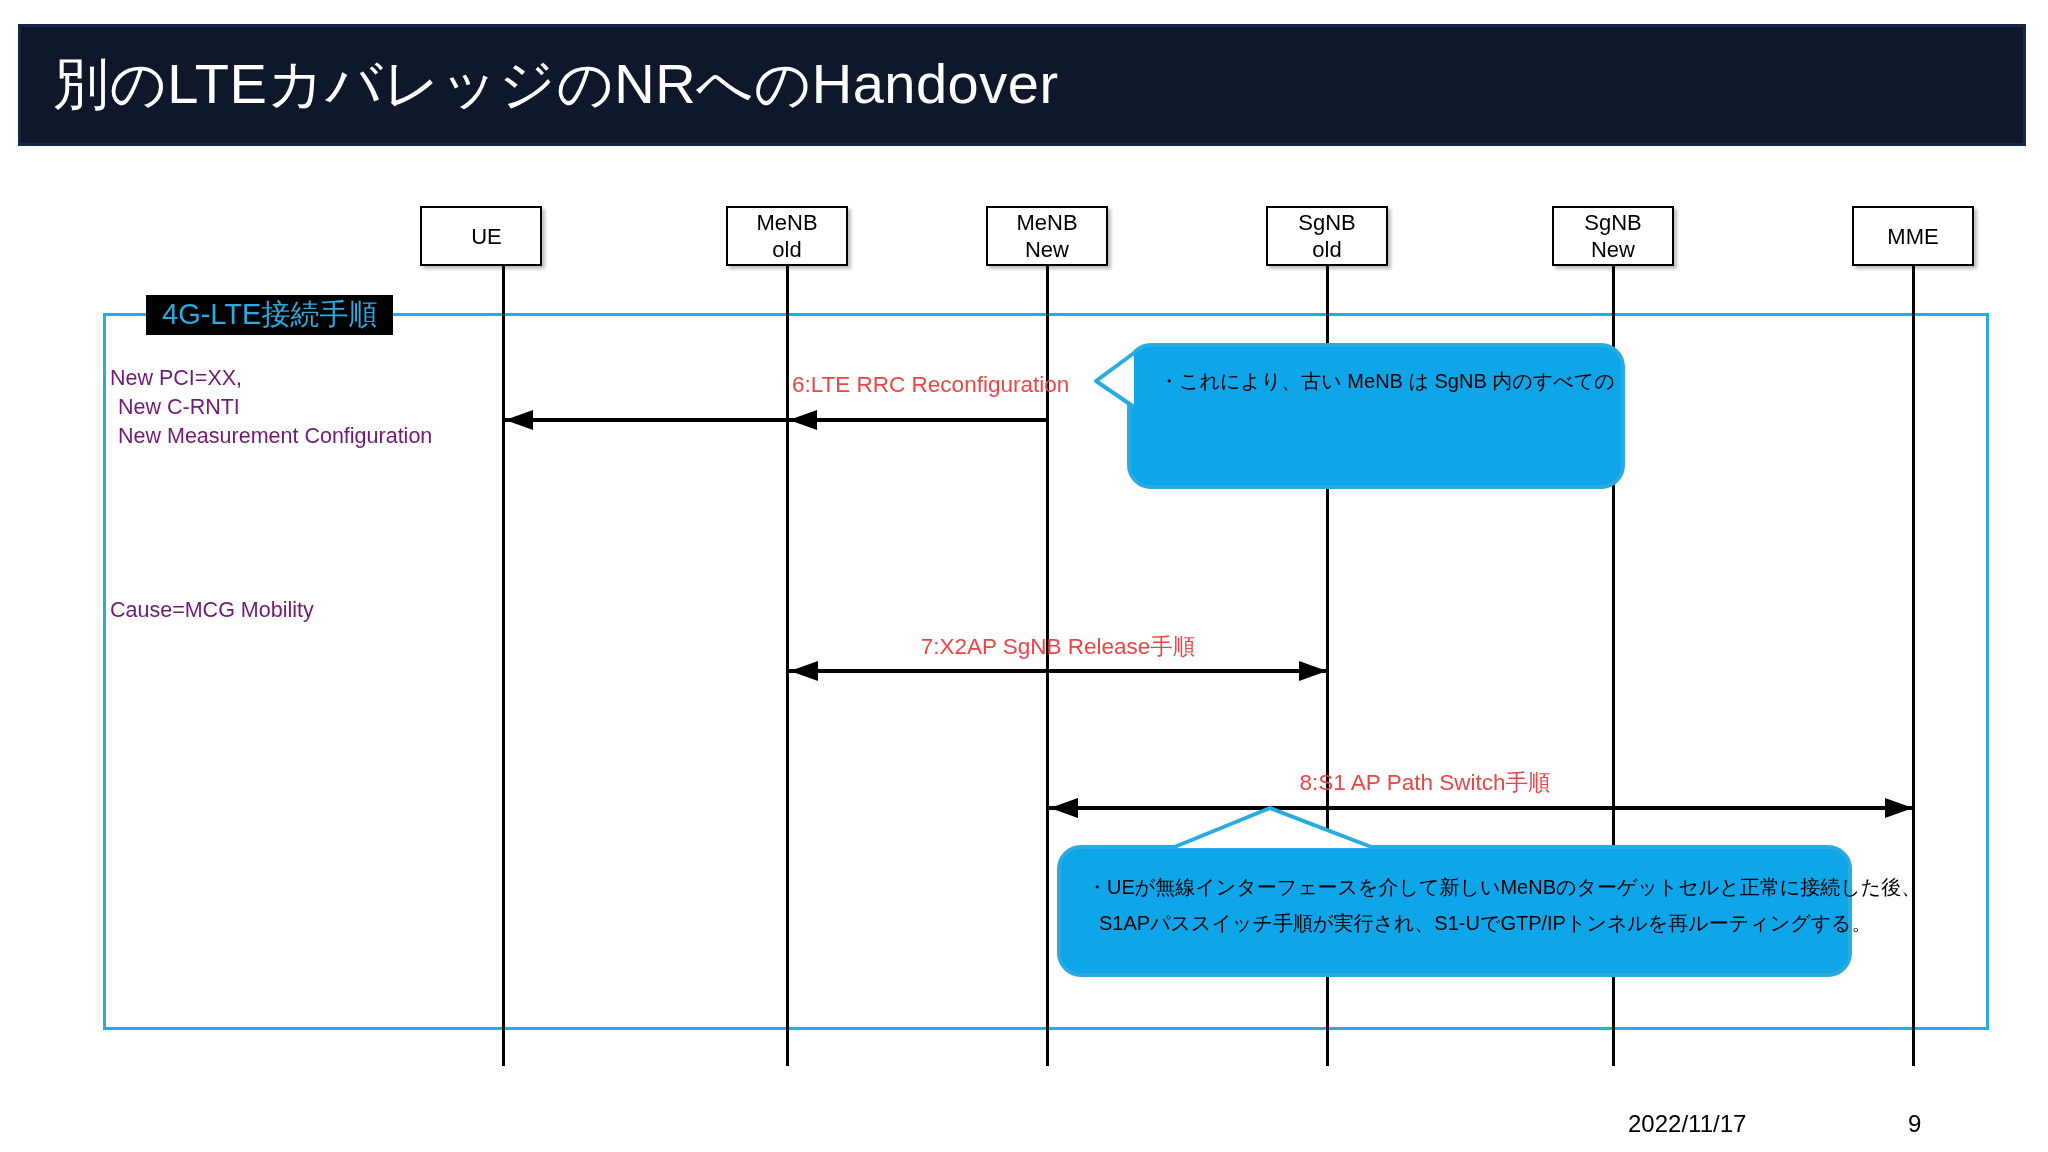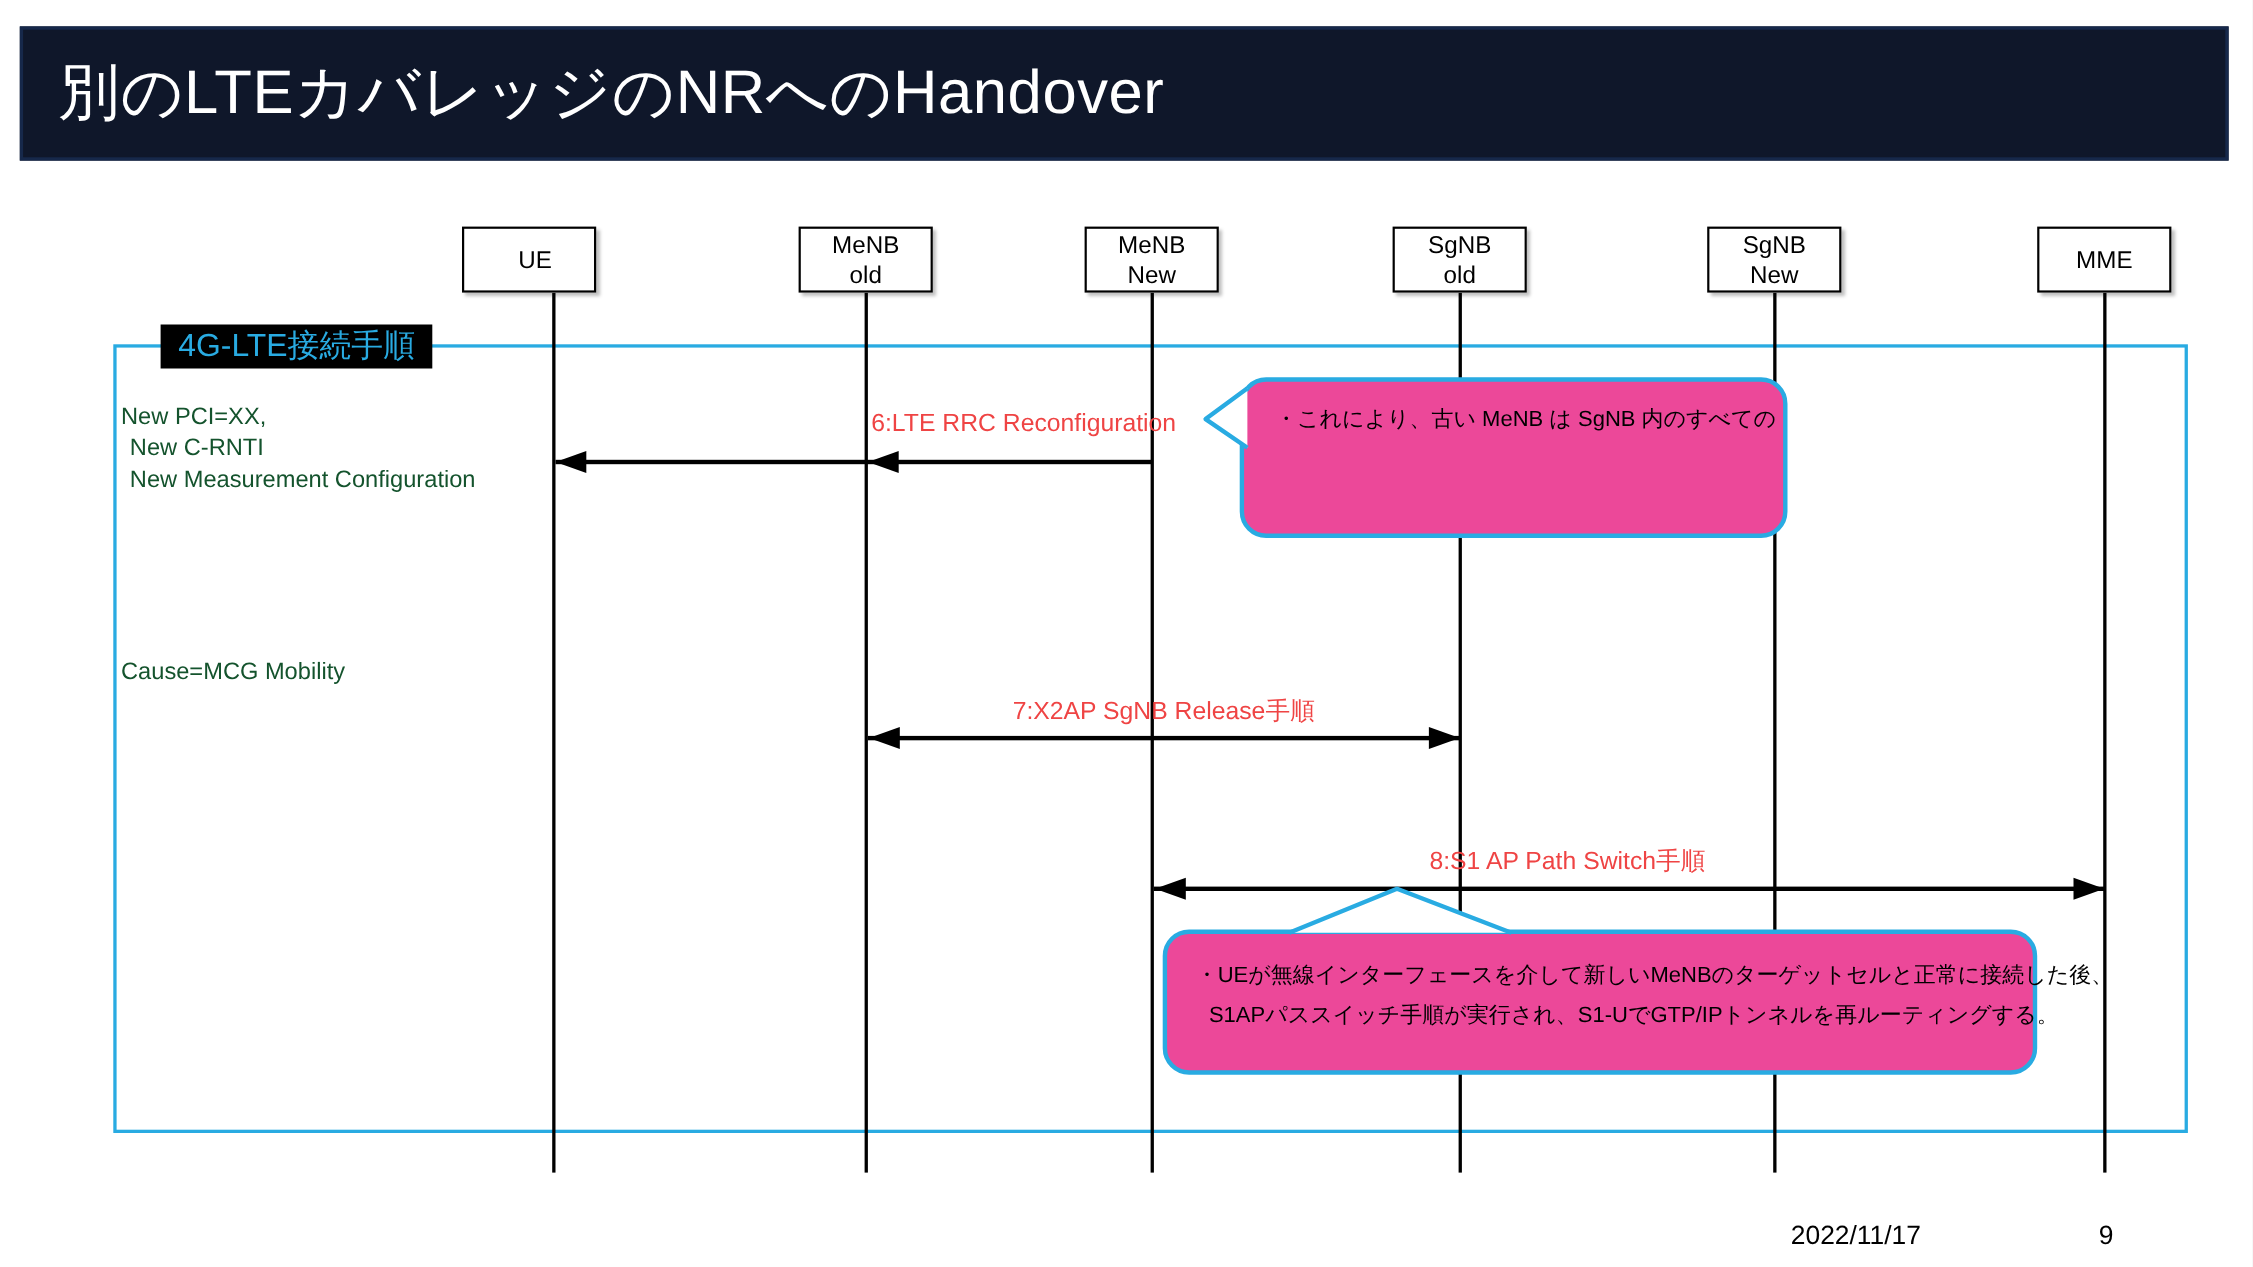--- a/index.html
+++ b/index.html
@@ -45,21 +45,21 @@
   .proc-frame {
     position:absolute; left:103px; top:313px; width:1886px; height:717px;
     border:3px solid #29ABE2; box-sizing:border-box; z-index:0;
   }
   .proc-label {
     position:absolute; left:146px; top:295px; padding:0 16px; background:#000000;
     color:#29ABE2; font-size:29px; white-space:nowrap; z-index:2;
   }
 
   
-  .anno { position:absolute; color:#14532d; font-size:21.5px; z-index:2; white-space:nowrap; }
+  .anno { position:absolute; color:#701a75; font-size:21.5px; z-index:2; white-space:nowrap; }
   .anno-pci { left:110px; top:364px; line-height:29px; }
   .anno-pci .ind { padding-left:8px; }
   .anno-cause { left:110px; top:598px; }
 
   
   .mline { position:absolute; height:4px; background:#000; z-index:2; }
   .m6-line { left:505px; top:418px; width:542px; }
   .m7-line { left:789px; top:669px; width:538px; }
   .m8-line { left:1049px; top:806px; width:864px; }
   .ah { position:absolute; width:0; height:0; border-top:10px solid transparent;
@@ -72,21 +72,21 @@
   .m7-head-r { left:1299px; top:661px; }
   .m8-head-l { left:1050px; top:798px; }
   .m8-head-r { left:1885px; top:798px; }
   .mlabel { position:absolute; color:#ef4444; font-size:22.5px; white-space:nowrap; z-index:2; }
   .m6-label { left:792px;  top:372px; }
   .m7-label { left:808px;  top:631px; width:500px; text-align:center; }
   .m8-label { left:1175px; top:767px; width:500px; text-align:center; }
 
   
   .callout {
-    position:absolute; box-sizing:border-box; background:#ec4899;
+    position:absolute; box-sizing:border-box; background:#0ea5e9;
     border:4px solid #29ABE2; border-radius:24px; z-index:5;
     color:#000; font-size:20px; line-height:36px;
   }
   .callout div { white-space:nowrap; }
   .callout-1 { left:1127px; top:343px; width:498px; height:146px; padding:16px 0 0 28px; }
   .callout-1 .l2 { padding-left:10px; }
   .callout-1 .l3 { padding-left:16px; }
   .callout-2 { left:1057px; top:845px; width:795px; height:132px; padding:20px 0 0 26px; }
   .callout-2 .l2 { padding-left:12px; }
   .pointer { position:absolute; z-index:6; }

